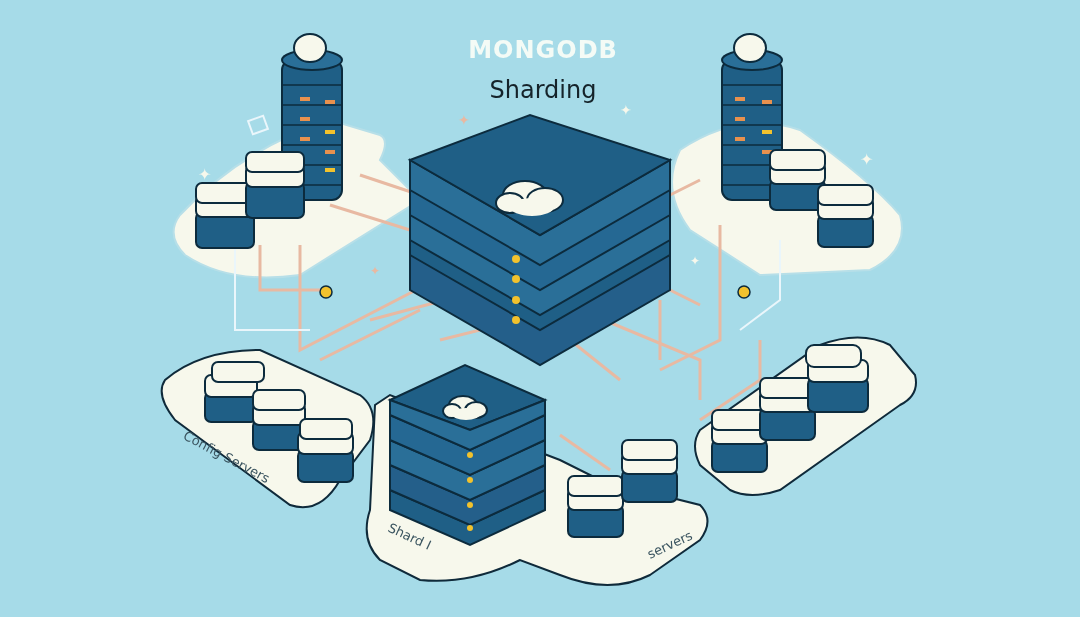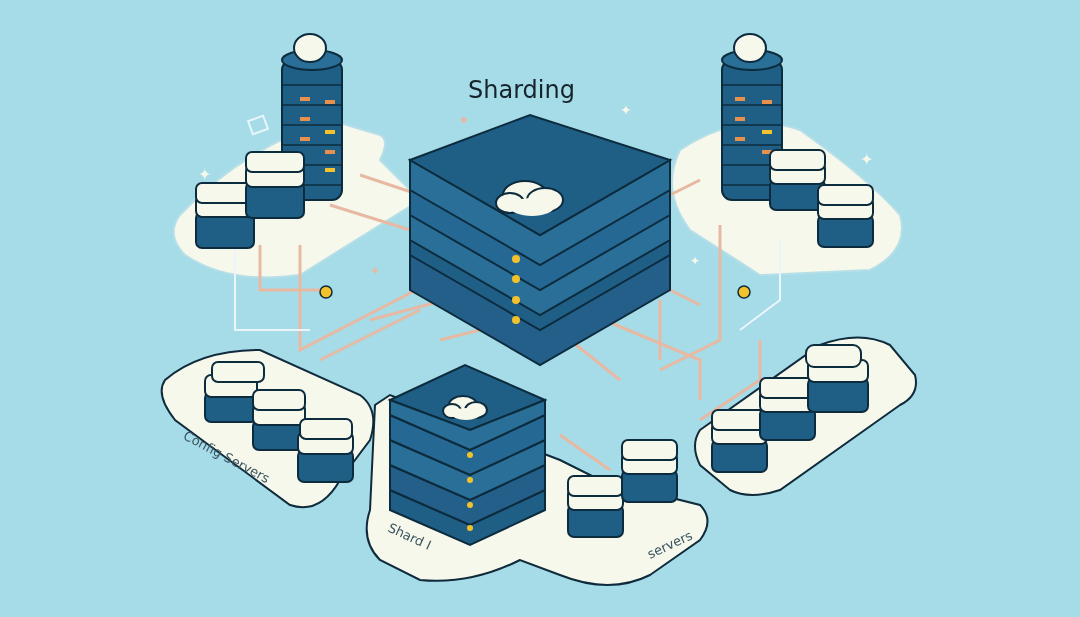--- a/index.html
+++ b/index.html
@@ -1,20 +1,20 @@
 <!DOCTYPE html>
 <html><head>
 <meta charset="utf-8">
 <style>
   html,body{margin:0;padding:0;}
   body{width:1080px;height:617px;overflow:hidden;background:#a9dde9;font-family:"DejaVu Sans",sans-serif;position:relative;}
   .stage{position:absolute;left:0;top:0;width:1080px;height:617px;background:#a6dbe8;}
   svg{position:absolute;left:0;top:0;}
   .title{position:absolute;left:448px;top:36px;width:190px;text-align:center;font-weight:bold;font-size:24px;color:#f4fbf6;letter-spacing:1px;}
-  .subtitle{position:absolute;left:468px;top:76px;width:190px;font-size:24px;color:#15232a;}
+  .subtitle{position:absolute;left:448px;top:76px;width:190px;text-align:center;font-size:24px;color:#15232a;}
   .lbl{position:absolute;font-size:13px;color:#3b5560;font-family:"DejaVu Sans",sans-serif;transform-origin:left top;}
 </style>
 </head>
 <body>
 
 <div class="stage">
 <svg width="1080" height="617" viewBox="0 0 1080 617">
 
   <g>
     <path d="M180 215 Q240 150 330 120 L380 135 Q390 140 380 160 L420 200 L300 275 Q230 285 185 255 Q165 235 180 215Z" fill="#f7f8ec" stroke="#b7dfe8" stroke-width="2"></path>
@@ -199,17 +199,18 @@
     <rect x="250" y="118" width="16" height="14" fill="none" stroke="#eaf6fb" stroke-width="2" transform="rotate(-20 258 125)"></rect>
     <text x="198" y="180" fill="#f7f8ec" font-size="16">✦</text>
     <text x="860" y="165" fill="#f7f8ec" font-size="16">✦</text>
     <text x="458" y="125" fill="#e8b9a2" font-size="14">✦</text>
     <text x="620" y="115" fill="#f7f8ec" font-size="14">✦</text>
     <text x="370" y="275" fill="#e8b9a2" font-size="12">✦</text>
     <text x="690" y="265" fill="#f7f8ec" font-size="12">✦</text>
   </g>
 </svg>
 
+<div class="title">MONGODB</div>
 <div class="subtitle">Sharding</div>
 <div class="lbl" style="left:188px;top:428px;transform:rotate(28deg);">Config Servers</div>
 <div class="lbl" style="left:392px;top:520px;transform:rotate(25deg);">Shard I</div>
 <div class="lbl" style="left:645px;top:548px;transform:rotate(-25deg);">servers</div>
 </div>
 
 </body></html>

